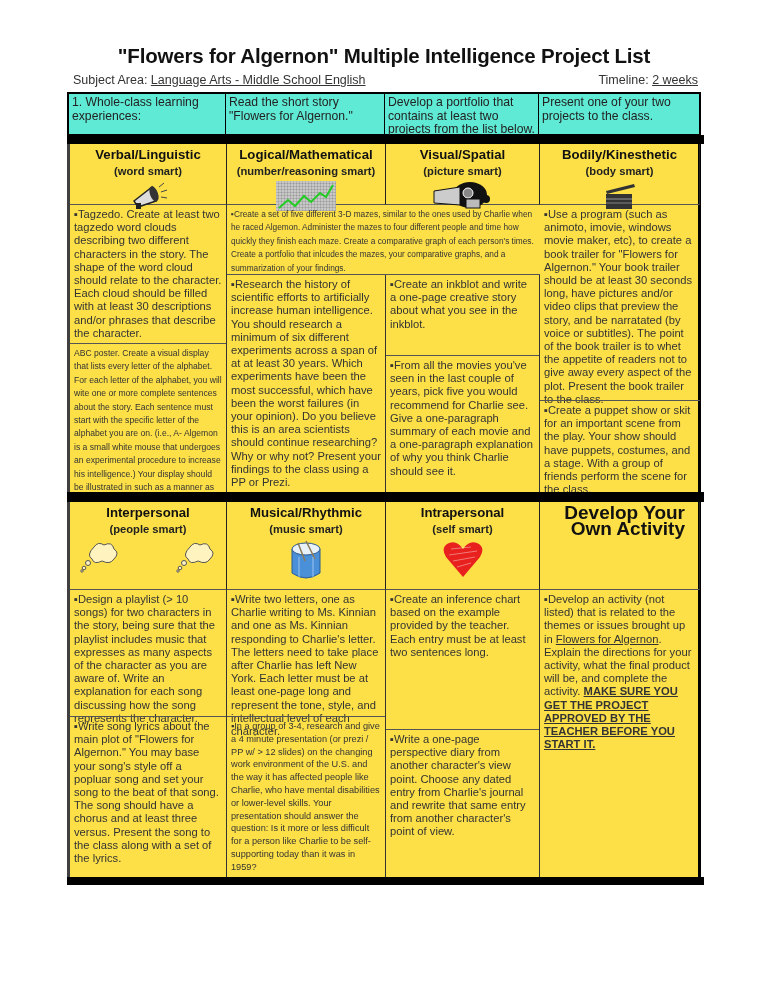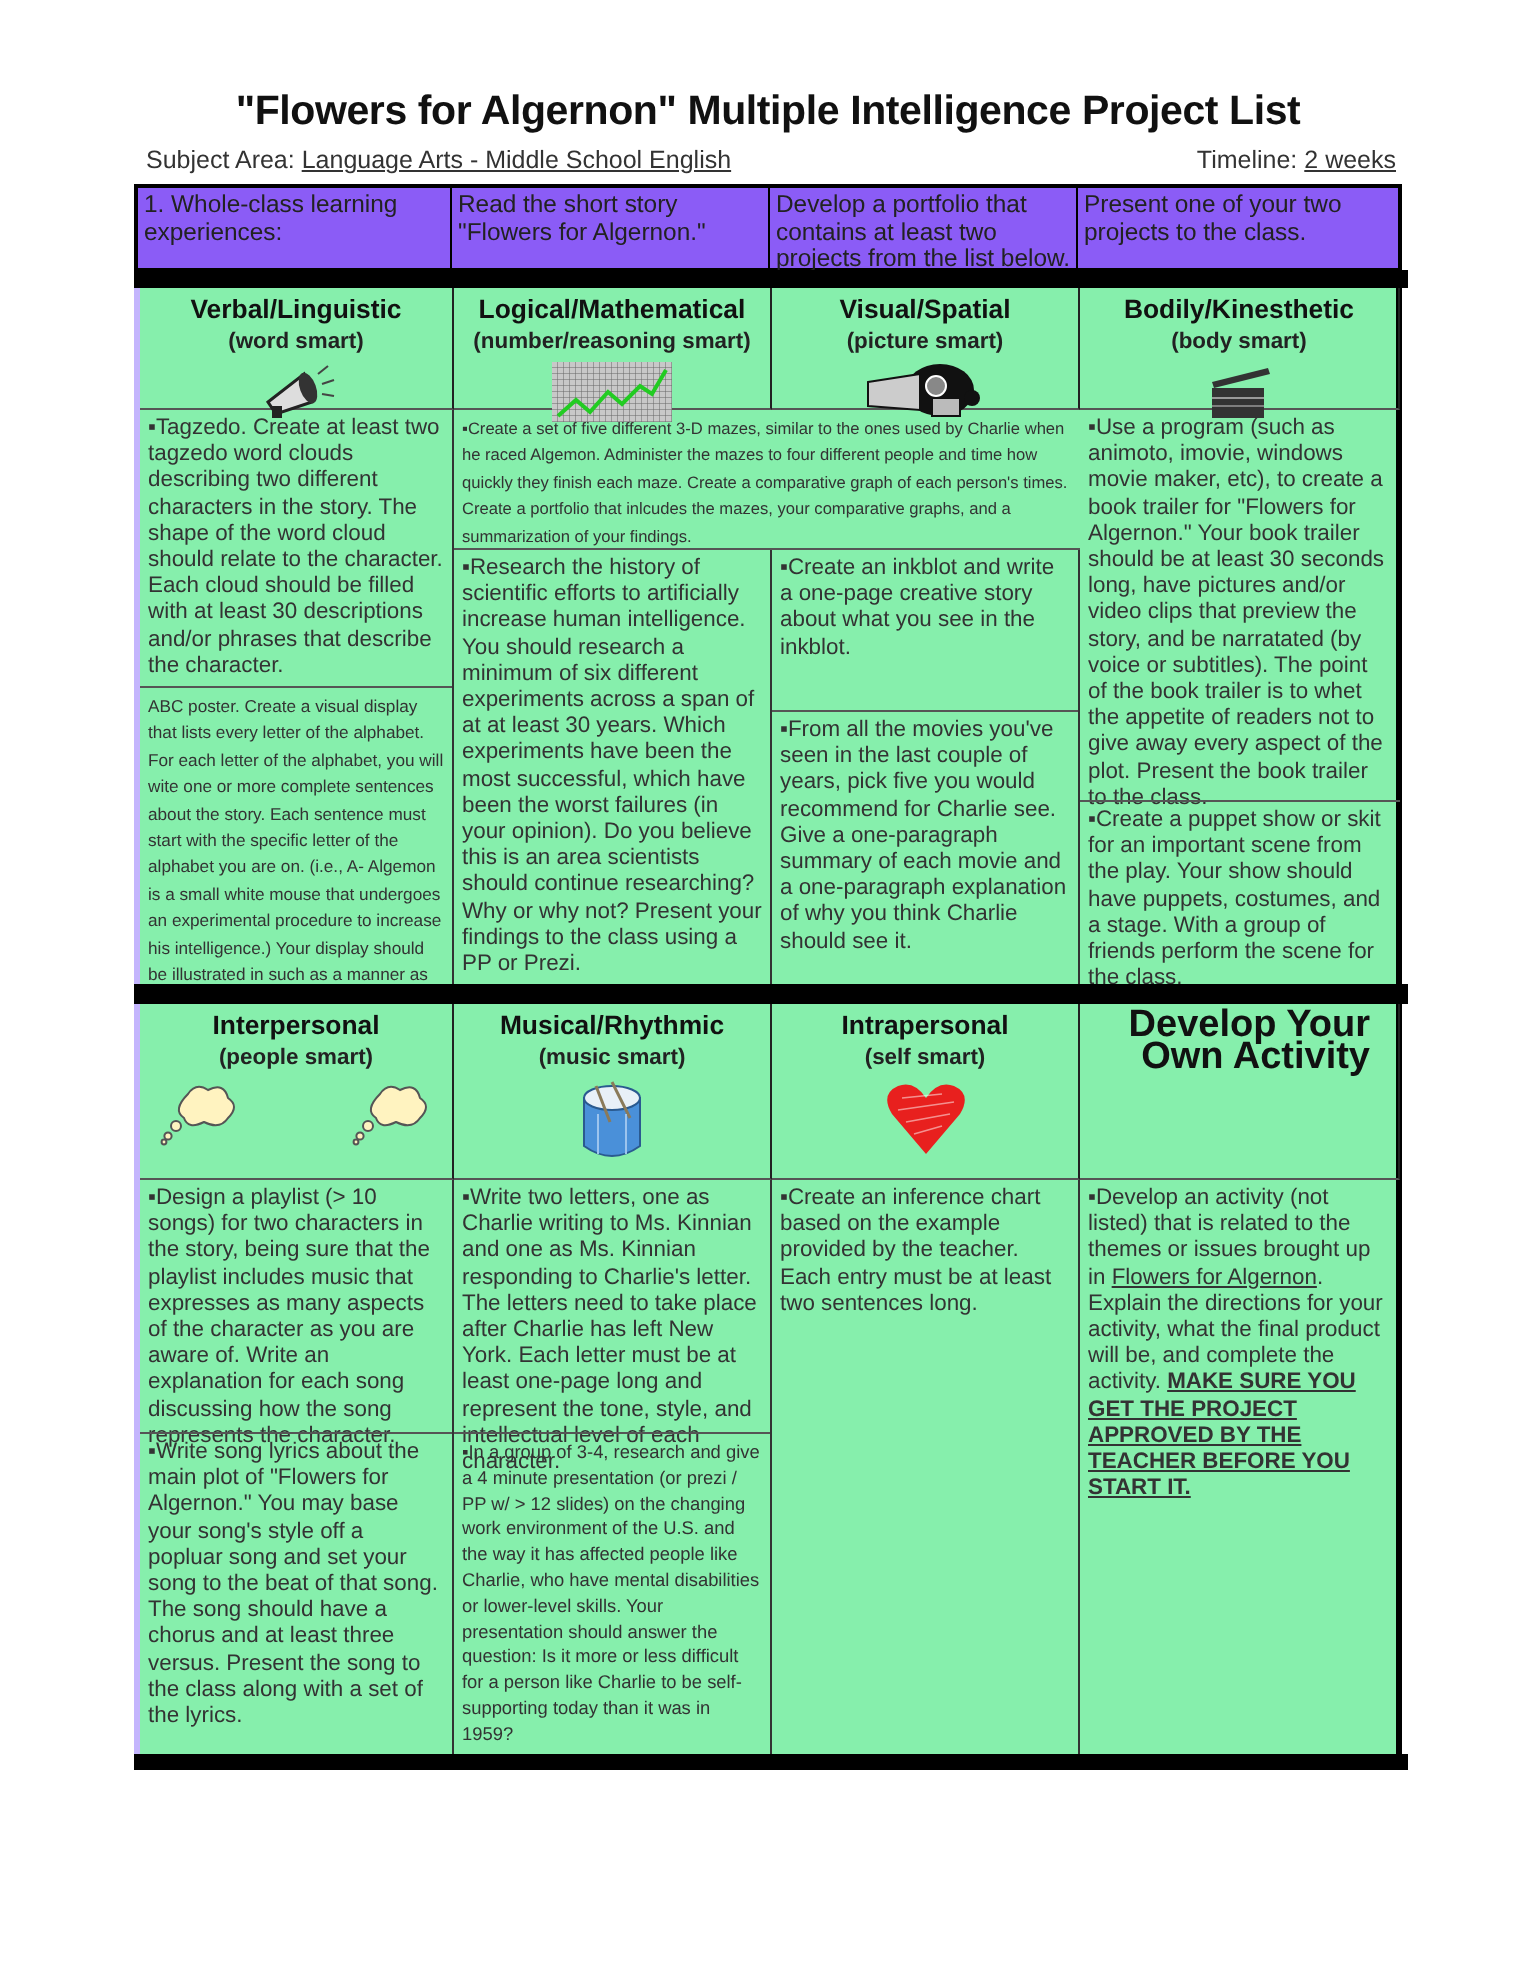--- a/index.html
+++ b/index.html
@@ -6,31 +6,31 @@
   html, body { width: 768px; height: 994px; background: #ffffff; overflow: hidden; }
   body { font-family: "Liberation Sans", sans-serif; color: #222; position: relative; }
 
   .title { position: absolute; left: 0; top: 44px; width: 768px; text-align: center;
     font-size: 20.5px; font-weight: bold; color: #111; letter-spacing: -0.2px; }
   .meta-left { position: absolute; left: 73px; top: 73px; font-size: 12.5px; color: #333; }
   .meta-right { position: absolute; right: 70px; top: 73px; font-size: 12.5px; color: #333; }
   .u { text-decoration: underline; }
 
   .sheet { position: absolute; left: 67px; width: 634px; }
-  .frame { border: 2px solid #000; border-right-width: 2px; background: #8b5cf6; }
+  .frame { border: 2px solid #000; border-right-width: 2px; background: #5eead4; }
 
   
   .top { top: 92px; height: 44px; display: grid; grid-template-columns: 157px 159px 154px 160px; }
   .top .c { border-right: 1px solid #000; padding: 2px 3px; font-size: 12.2px; line-height: 13.5px; color: #222; }
   .top .c:last-child { border-right: none; }
 
   .bar { position: absolute; left: 67px; width: 637px; height: 9px; background: #000; }
 
   
-  .sec { display: grid; grid-template-columns: 157px 159px 154px 160px; border-left: 3px solid #c4b5fd; border-right: 3px solid #000; background:#86efac; }
+  .sec { display: grid; grid-template-columns: 157px 159px 154px 160px; border-left: 3px solid #404040; border-right: 3px solid #000; background:#fde047; }
   .hcell { border-right: 1px solid #222; border-bottom: 1px solid #555; text-align: center; padding-top: 3px; }
   .hcell:last-child { border-right: none; }
   .hname { font-weight: bold; font-size: 13.2px; color: #111; }
   .hsub { font-weight: bold; font-size: 11.2px; color: #222; margin-top: 3px; }
   .icon-wrap { display: flex; justify-content: center; margin-top: 4px; }
 
   .cell { border-right: 1px solid #333; padding: 3px 4px; font-size: 11.2px; line-height: 13.2px; color: #333; }
   .cell.small { font-size: 8.6px; line-height: 13.4px; }
   .col { border-right: 1px solid #333; display: flex; flex-direction: column; }
   .col .cell { border-right: none; }
@@ -186,20 +186,21 @@
   <div class="col" style="grid-column:1; grid-row:2;">
     <div class="cell" style="height:126px;">▪Design a playlist (&gt; 10 songs) for two characters in the story, being sure that the playlist includes music that expresses as many aspects of the character as you are aware of. Write an explanation for each song discussing how the song represents the character.</div>
     <div class="cell" style="flex:1;">▪Write song lyrics about the main plot of "Flowers for Algernon." You may base your song's style off a  popluar song and set your song to the beat of that song. The song should have a chorus and at least three versus. Present the song to the class along with a set of the lyrics.</div>
   </div>
   <div class="col" style="grid-column:2; grid-row:2;">
     <div class="cell" style="height:126px;">▪Write two letters, one as Charlie writing to Ms. Kinnian and one as Ms. Kinnian responding to Charlie's letter. The letters need to take place after Charlie has left New York. Each letter must be at least one-page long and represent the tone, style, and intellectual level of each character.</div>
     <div class="cell small" style="flex:1; font-size:9.2px; line-height:12.8px;">▪In a group of 3-4, research and give a 4 minute presentation (or prezi / PP w/ &gt; 12 slides) on the changing work environment of the U.S. and the way it has affected people like Charlie, who have mental disabilities or lower-level skills. Your presentation should answer the question: Is it more or less difficult for a person like Charlie to be self-supporting today than it was in 1959?</div>
   </div>
   <div class="col" style="grid-column:3; grid-row:2;gap:13px;">
     <div class="cell" style="height:126px;">▪Create an inference chart based on the example provided by the teacher. Each entry must be at least two sentences long.</div>
+    <div class="cell" style="flex:1;">▪Write a one-page perspective diary from another character's view point. Choose any dated entry from Charlie's journal and rewrite that same entry from another character's point of view.</div>
   </div>
   <div class="col lastcol" style="grid-column:4; grid-row:2;">
     <div class="cell" style="flex:1;">
       <span>▪Develop an activity (not listed) that is related to the themes or issues brought up in </span><span class="u">Flowers for Algernon</span><span>. Explain the directions for your activity, what the final product will be, and complete the activity. </span><span class="b">MAKE SURE YOU GET THE PROJECT APPROVED BY THE TEACHER BEFORE YOU START IT.</span>
     </div>
   </div>
 </div>
 <div class="bar" style="top:877px; height:8px;"></div>
 
 </body></html>

